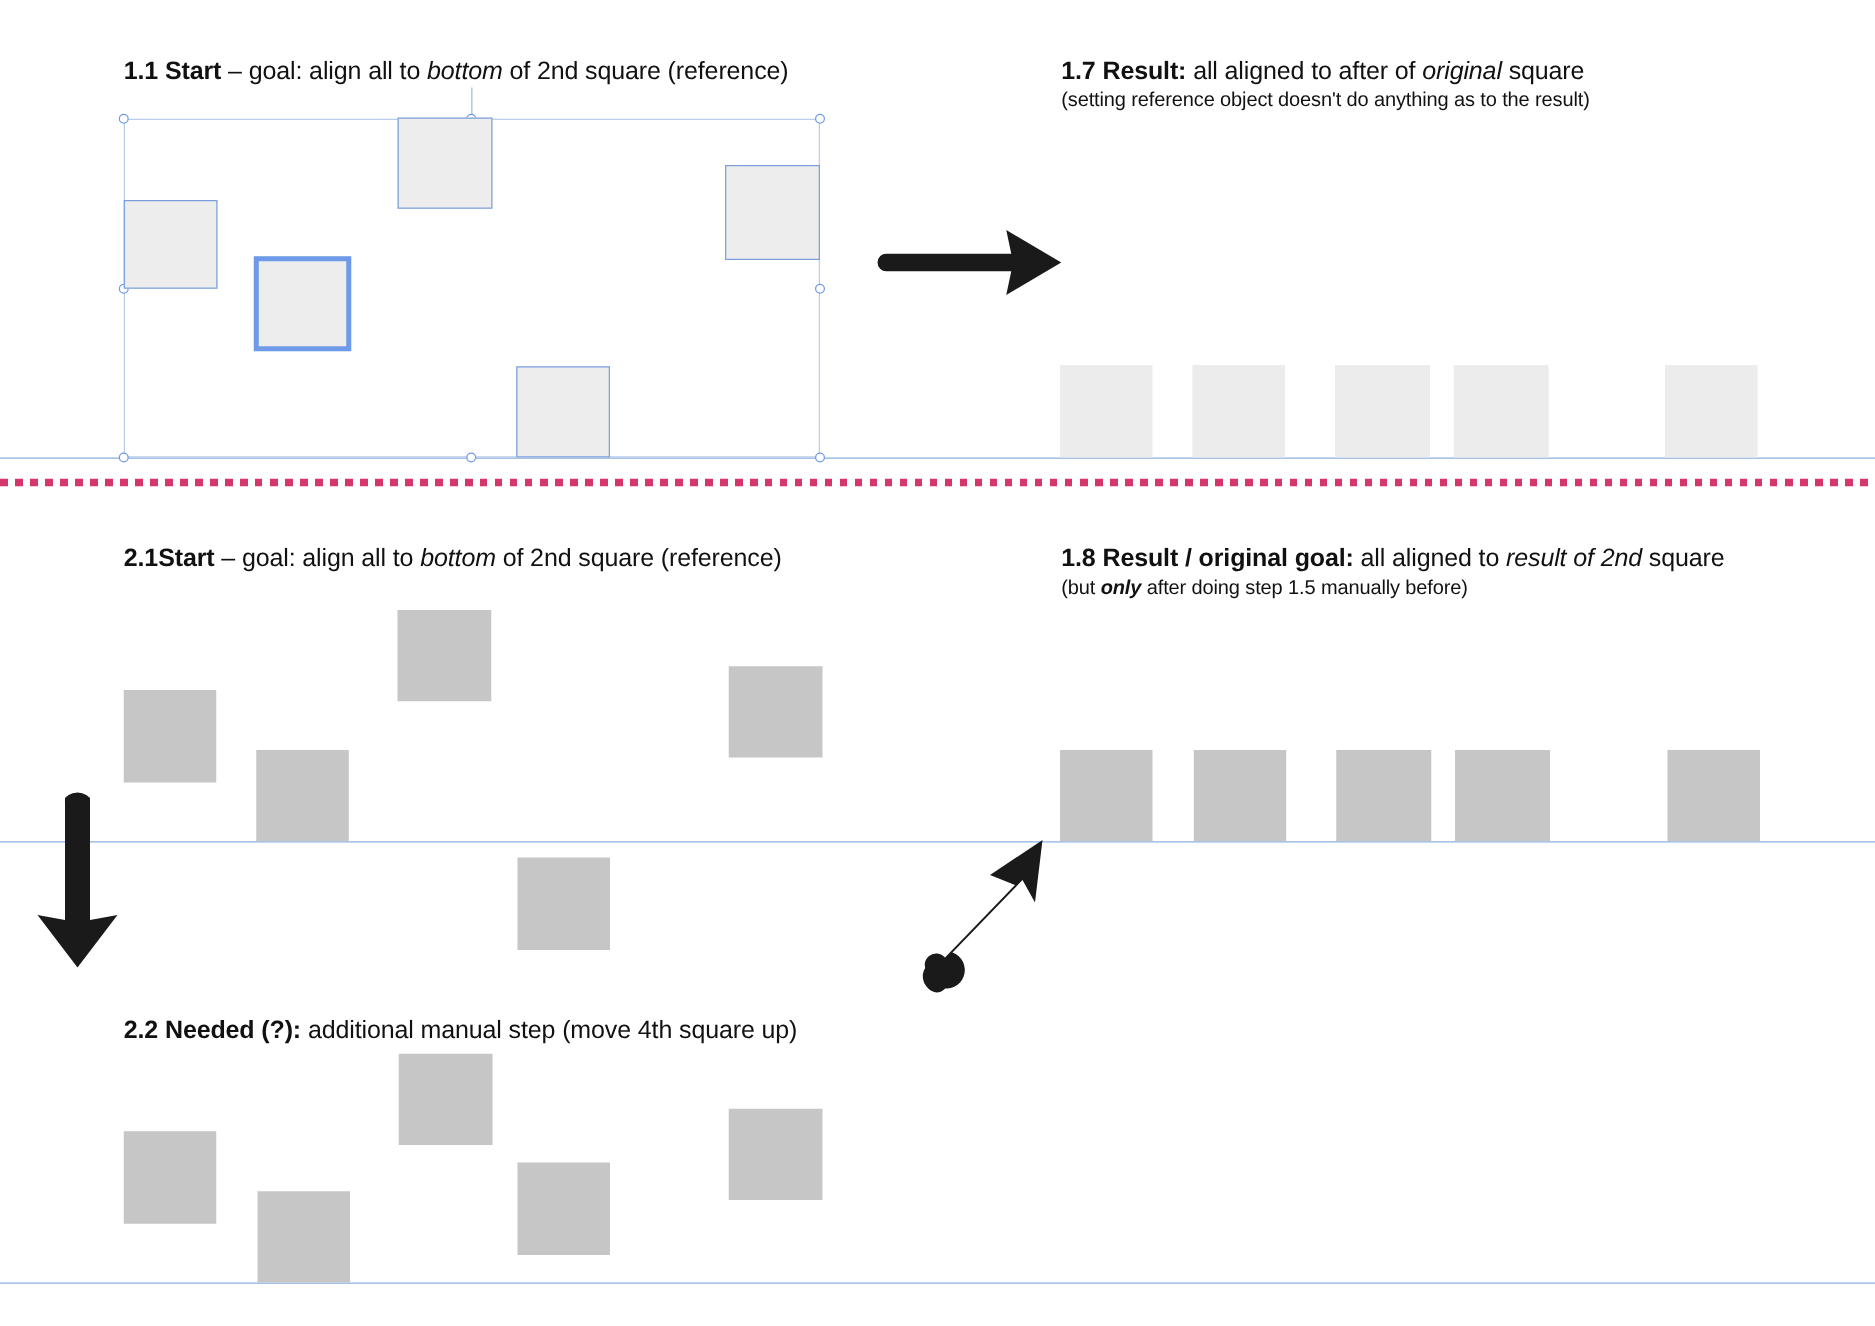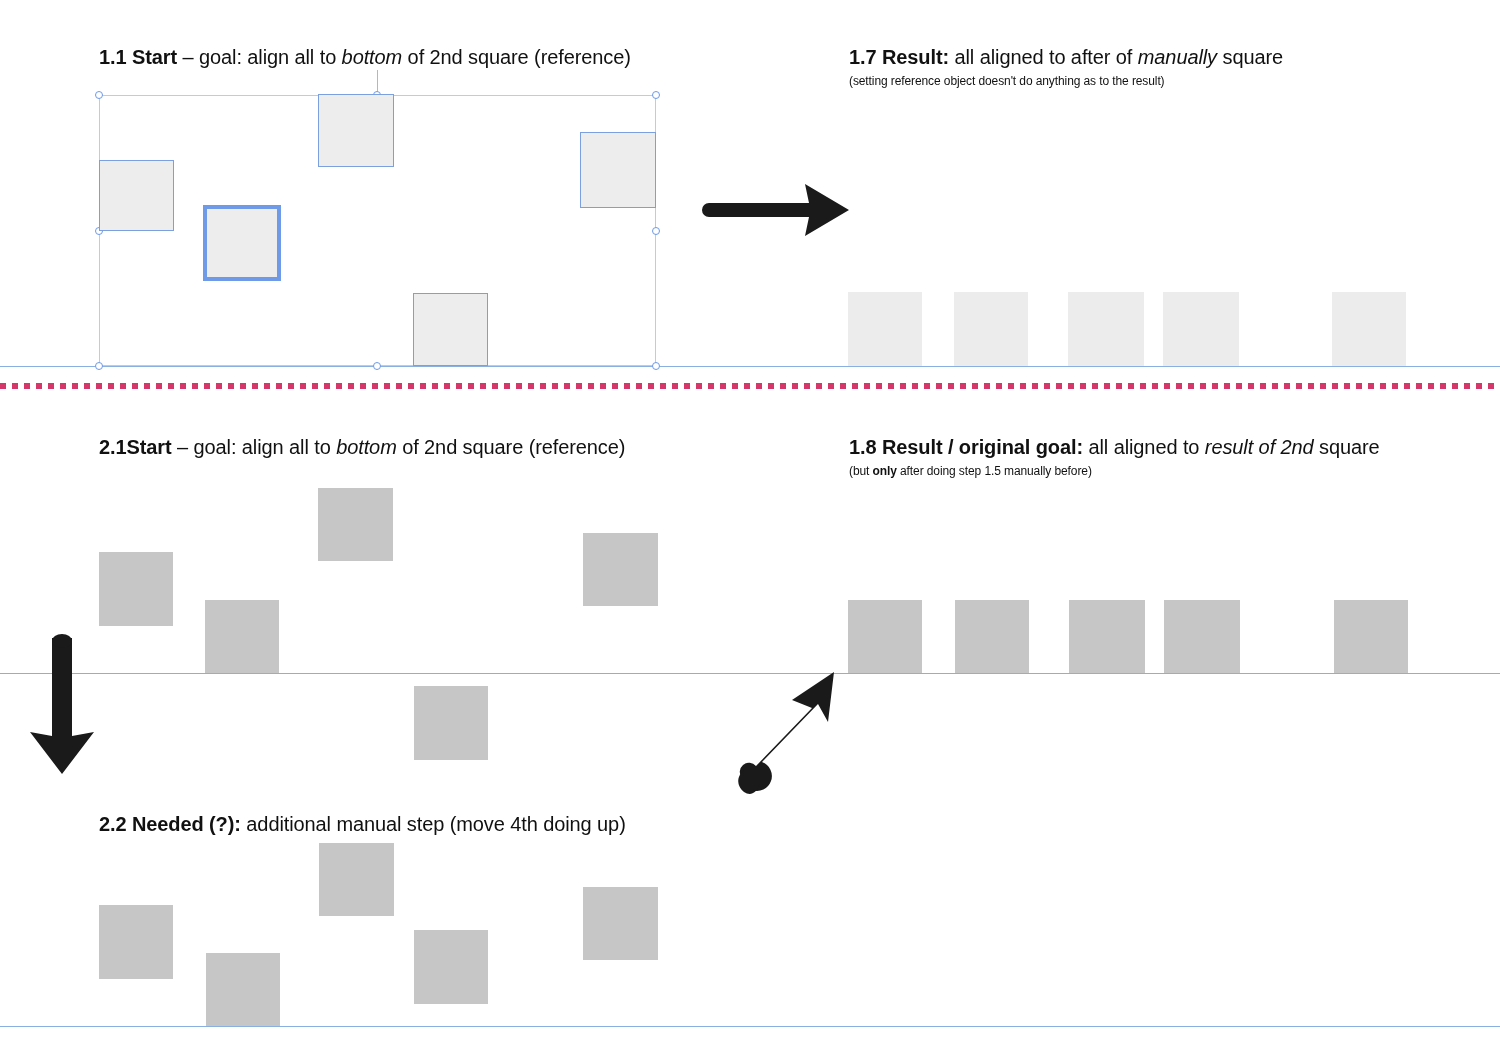--- a/index.html
+++ b/index.html
@@ -17,26 +17,26 @@
   
   .heading{
     font-size:20px;
     line-height:24px;
     white-space:nowrap;
     letter-spacing:-0.1px;
   }
   .heading b{font-weight:bold;}
   .heading i{font-style:italic;}
   .sub{
-    font-size:12px;
+    font-size:16px;
     line-height:18px;
     white-space:nowrap;
     letter-spacing:-0.1px;
   }
-  .sub b{font-weight:bold;}
+  .sub b{font-weight:bold;font-style:italic;}
 
   
   .guide{
     position:absolute;
     height:0;
     border-top:1.6px solid #8ab0e0;
   }
   .dotted-divider{
     position:absolute;
     left:0;
@@ -120,21 +120,21 @@
   <div class="sq-outline" style="left:318px;top:94px;width:76px;height:73px;"></div>
   <div class="sq-outline" style="left:413px;top:293px;width:75px;height:73px;"></div>
   <div class="sq-outline" style="left:580px;top:132px;width:76px;height:76px;"></div>
 
   <svg class="arrow-svg" style="left:697px;top:180px;" width="160" height="60" viewBox="0 0 160 60">
     <path d="M12 23 L112 23 L108 4 L152 30 L108 56 L112 37 L12 37
              A7 7 0 0 1 12 23 Z" fill="#1a1a1a"></path>
   </svg>
 
   <div class="abs heading" style="left:849px;top:45px;">
-    <b>1.7 Result:</b><span> all aligned to after of </span><i>manually</i><span> square</span>
+    <b>1.7 Result:</b><span> all aligned to after of </span><i>original</i><span> square</span>
   </div>
   <div class="abs sub" style="left:849px;top:72px;">(setting reference object doesn't do anything as to the result)</div>
 
   <div class="sq-light" style="left:848px;top:292px;width:74px;height:74px;"></div>
   <div class="sq-light" style="left:954px;top:292px;width:74px;height:74px;"></div>
   <div class="sq-light" style="left:1068px;top:292px;width:76px;height:74px;"></div>
   <div class="sq-light" style="left:1163px;top:292px;width:76px;height:74px;"></div>
   <div class="sq-light" style="left:1332px;top:292px;width:74px;height:74px;"></div>
 
   <div class="abs heading" style="left:99px;top:435px;">
@@ -166,21 +166,21 @@
     <span>(but </span><b>only</b><span> after doing step 1.5 manually before)</span>
   </div>
 
   <div class="sq-gray" style="left:848px;top:600px;width:74px;height:73px;"></div>
   <div class="sq-gray" style="left:955px;top:600px;width:74px;height:73px;"></div>
   <div class="sq-gray" style="left:1069px;top:600px;width:76px;height:73px;"></div>
   <div class="sq-gray" style="left:1164px;top:600px;width:76px;height:73px;"></div>
   <div class="sq-gray" style="left:1334px;top:600px;width:74px;height:73px;"></div>
 
   <div class="abs heading" style="left:99px;top:812px;">
-    <b>2.2 Needed (?):</b><span> additional manual step (move 4th doing up)</span>
+    <b>2.2 Needed (?):</b><span> additional manual step (move 4th square up)</span>
   </div>
 
   <div class="sq-gray" style="left:99px;top:905px;width:74px;height:74px;"></div>
   <div class="sq-gray" style="left:206px;top:953px;width:74px;height:73px;"></div>
   <div class="sq-gray" style="left:319px;top:843px;width:75px;height:73px;"></div>
   <div class="sq-gray" style="left:414px;top:930px;width:74px;height:74px;"></div>
   <div class="sq-gray" style="left:583px;top:887px;width:75px;height:73px;"></div>
 
 </div>
 

